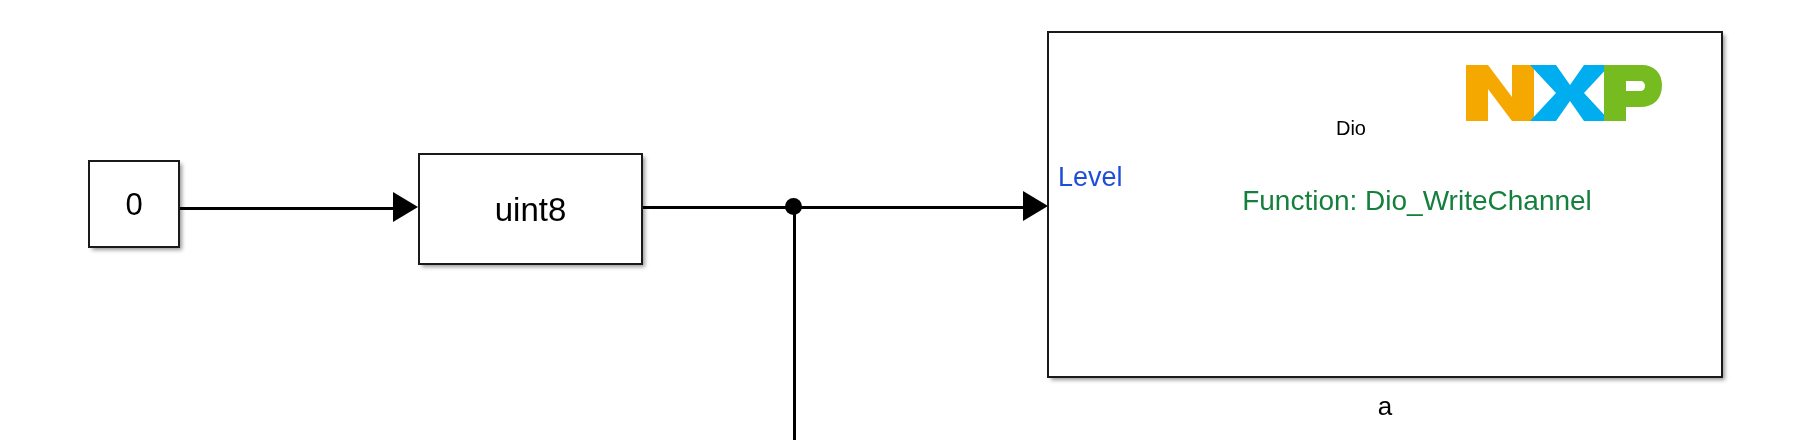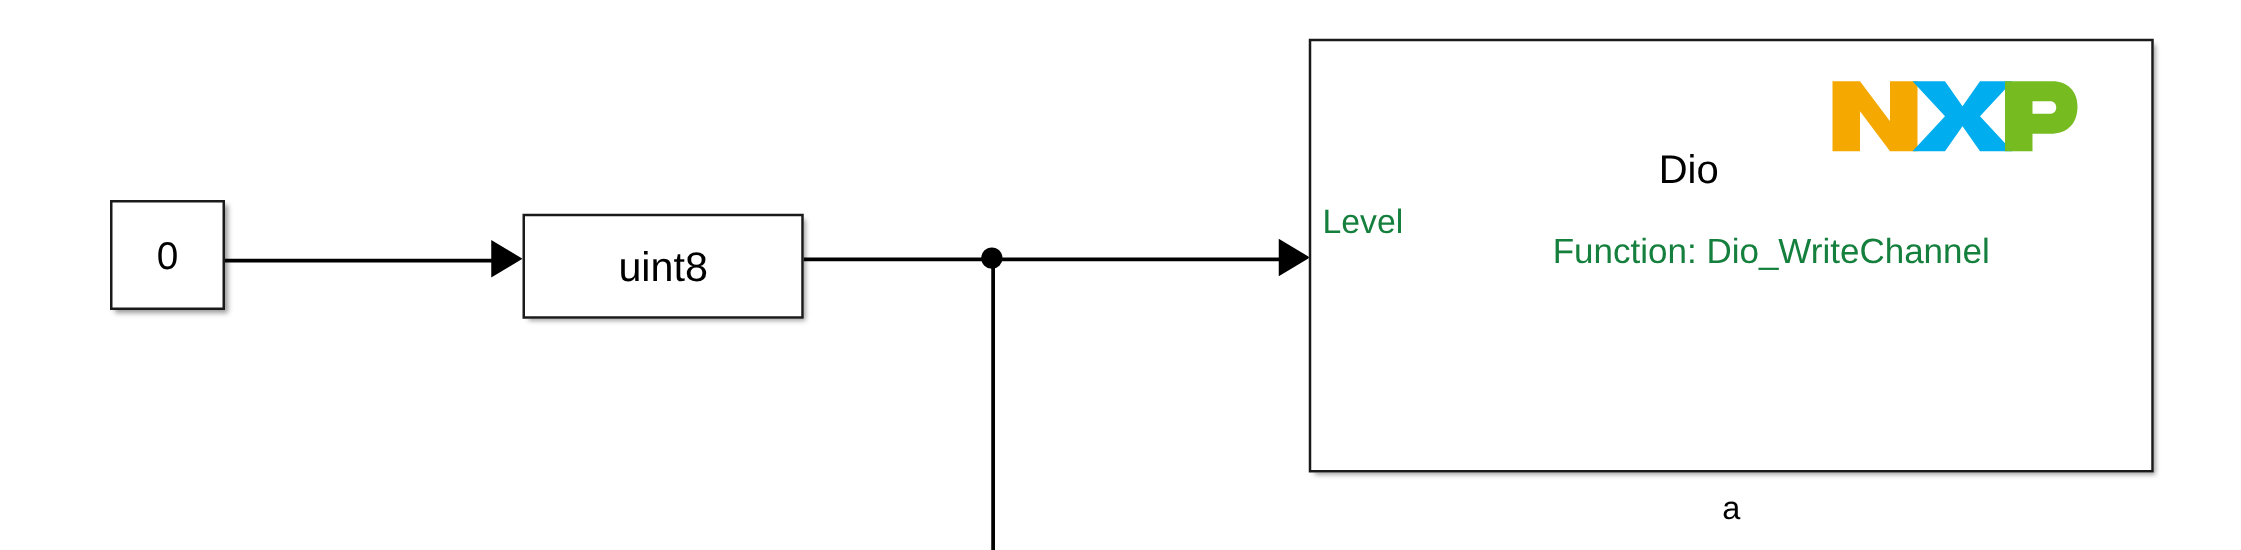--- a/index.html
+++ b/index.html
@@ -45,23 +45,23 @@
     align-items: center;
     justify-content: center;
     font-size: 31px;
     color: #000000;
     line-height: 1;
   }
 
   
   #uint8-block {
     left: 418px;
-    top: 171px;
+    top: 153px;
     width: 225px;
-    height: 84px;
+    height: 112px;
     text-decoration: underline;
   }
   #uint8-label {
     position: absolute;
     left: 0;
     top: 0;
     width: 100%;
     height: 100%;
     display: flex;
     align-items: center;
@@ -76,31 +76,31 @@
     left: 1047px;
     top: 31px;
     width: 676px;
     height: 347px;
   }
   #dio-port-label {
     position: absolute;
     left: 1058px;
     top: 162px;
     font-size: 27px;
-    color: #15803d;
+    color: #1d4ed8;
     line-height: 1.15;
     white-space: nowrap;
   }
   #dio-title {
     position: absolute;
     left: 1047px;
     top: 117px;
     width: 608px;
     text-align: center;
-    font-size: 32px;
+    font-size: 20px;
     color: #000000;
     line-height: 1.15;
   }
   #dio-body-text {
     position: absolute;
     left: 1079px;
     top: 182px;
     width: 676px;
     text-align: center;
     font-size: 28px;

